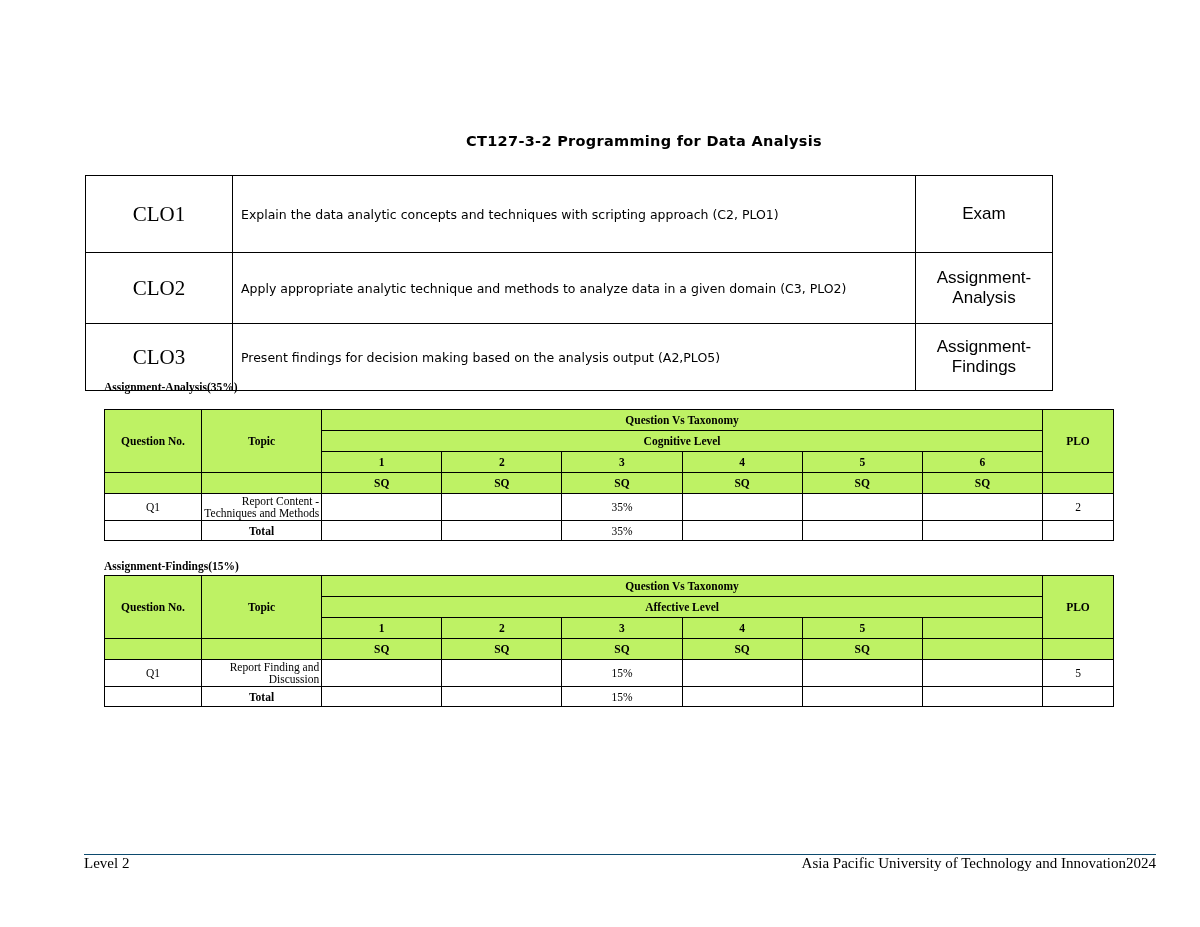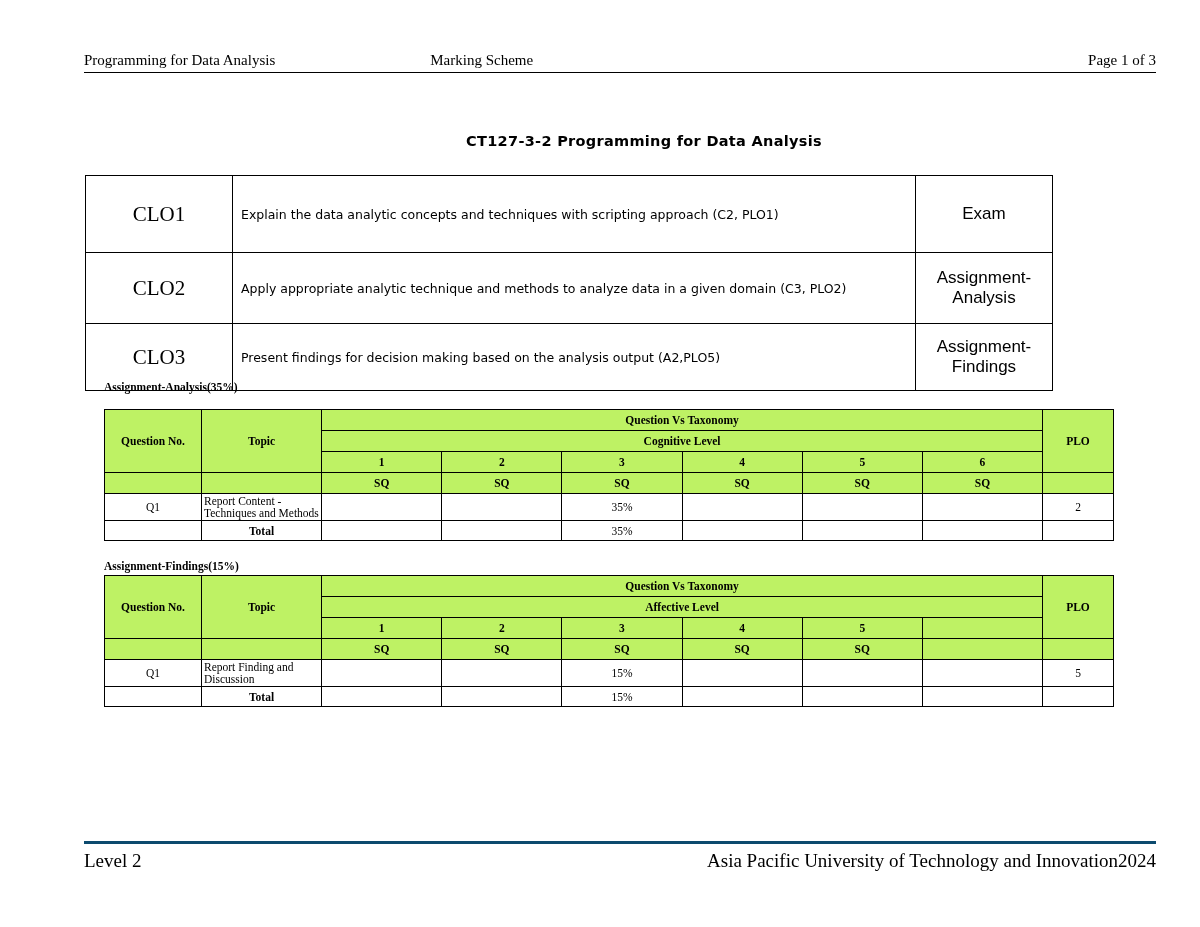--- a/index.html
+++ b/index.html
@@ -128,50 +128,45 @@
     width: 92px;
     font-weight: bold;
   }
   .mark-table .hdr-topic {
     font-weight: bold;
   }
   .mark-table .lvl-col { width: 62px; }
   .mark-table .plo-col { width: 66px; font-weight: bold; }
   .mark-table .row-h { height: 21px; }
   .mark-table .data-row td { height: 17px; }
-  .mark-table td.topic-cell { text-align: left; }
+  .mark-table td.topic-cell { text-align: right; }
   .mark-table td.total-cell { font-weight: bold; }
 
   
   .page-footer {
     position: absolute;
     bottom: 55px;
     left: 84px;
     width: 1072px;
     display: flex;
     align-items: flex-start;
     justify-content: space-between;
-    font-size: 19px;
-    border-top: 3px solid #0c4a6e;
-    padding-top: 6px;
+    font-size: 15px;
+    border-top: 1px solid #0c4a6e;
+    padding-top: 0;
   }
   .page-footer .f-left { flex: 0 0 auto; }
   .page-footer .f-center { flex: 1 1 auto; text-align: right; }
   .page-footer .f-right { flex: 0 0 auto; }
 </style>
 </head>
 <body>
 
 <div class="page">
 
-  <div class="page-header">
-    <span class="h-left">Programming for Data Analysis</span>
-    <span class="h-center">Marking Scheme</span>
-    <span class="h-right">Page 1 of 3</span>
-  </div>
 
   <div class="doc-title">CT127-3-2 Programming for Data Analysis</div>
 
   <table class="clo-table">
     <tbody>
       <tr class="clo-row-1">
         <td class="clo-code">CLO1</td>
         <td class="clo-desc">Explain the data analytic concepts and techniques with scripting approach (C2, PLO1)</td>
         <td class="clo-assess">Exam</td>
       </tr>

